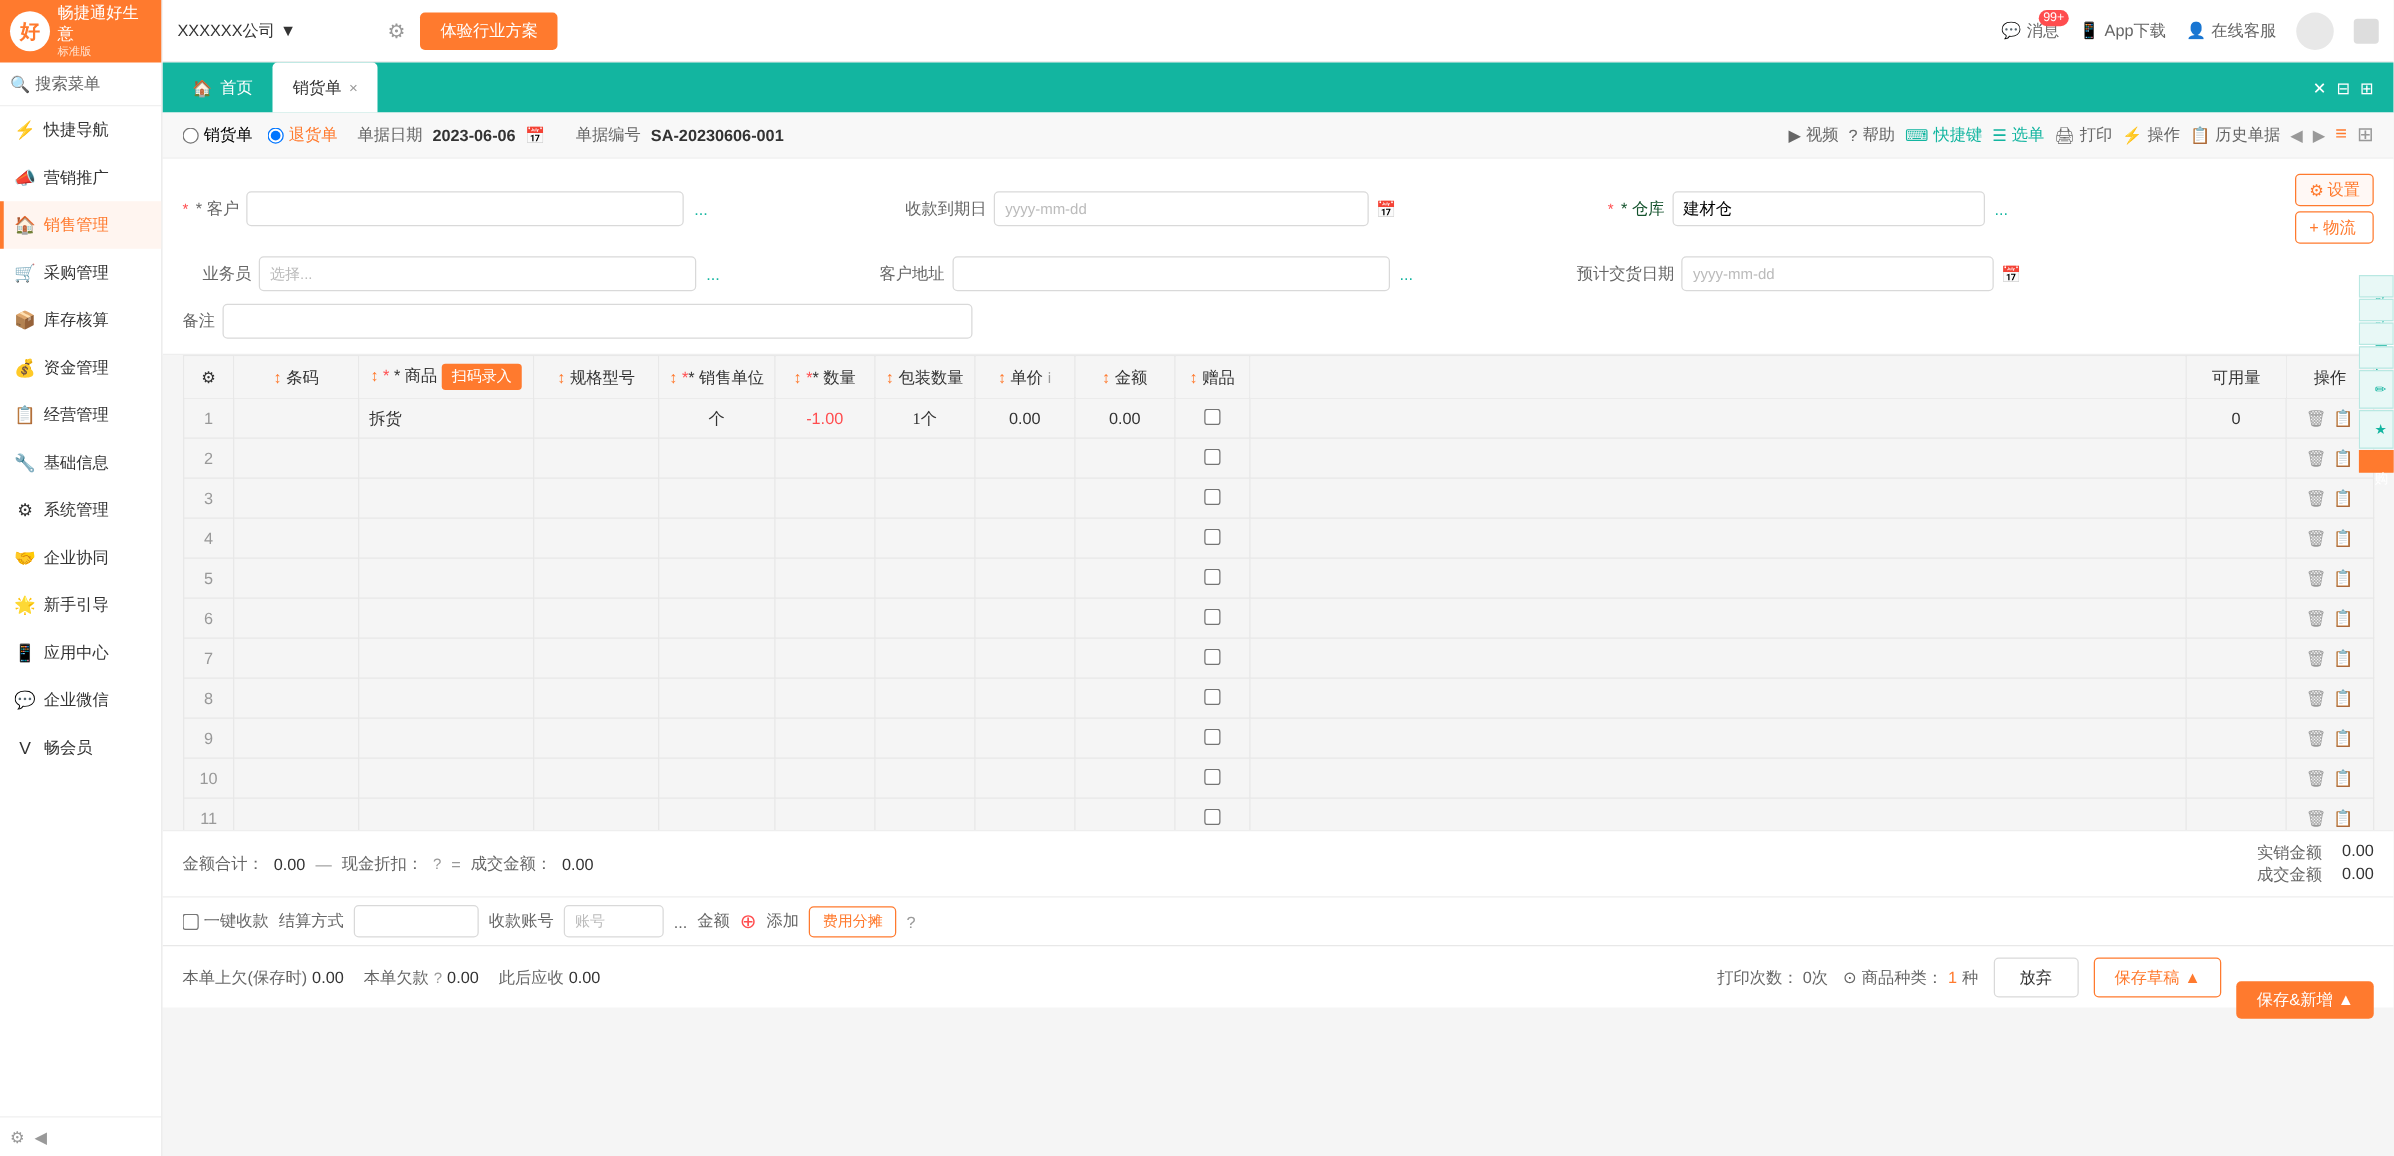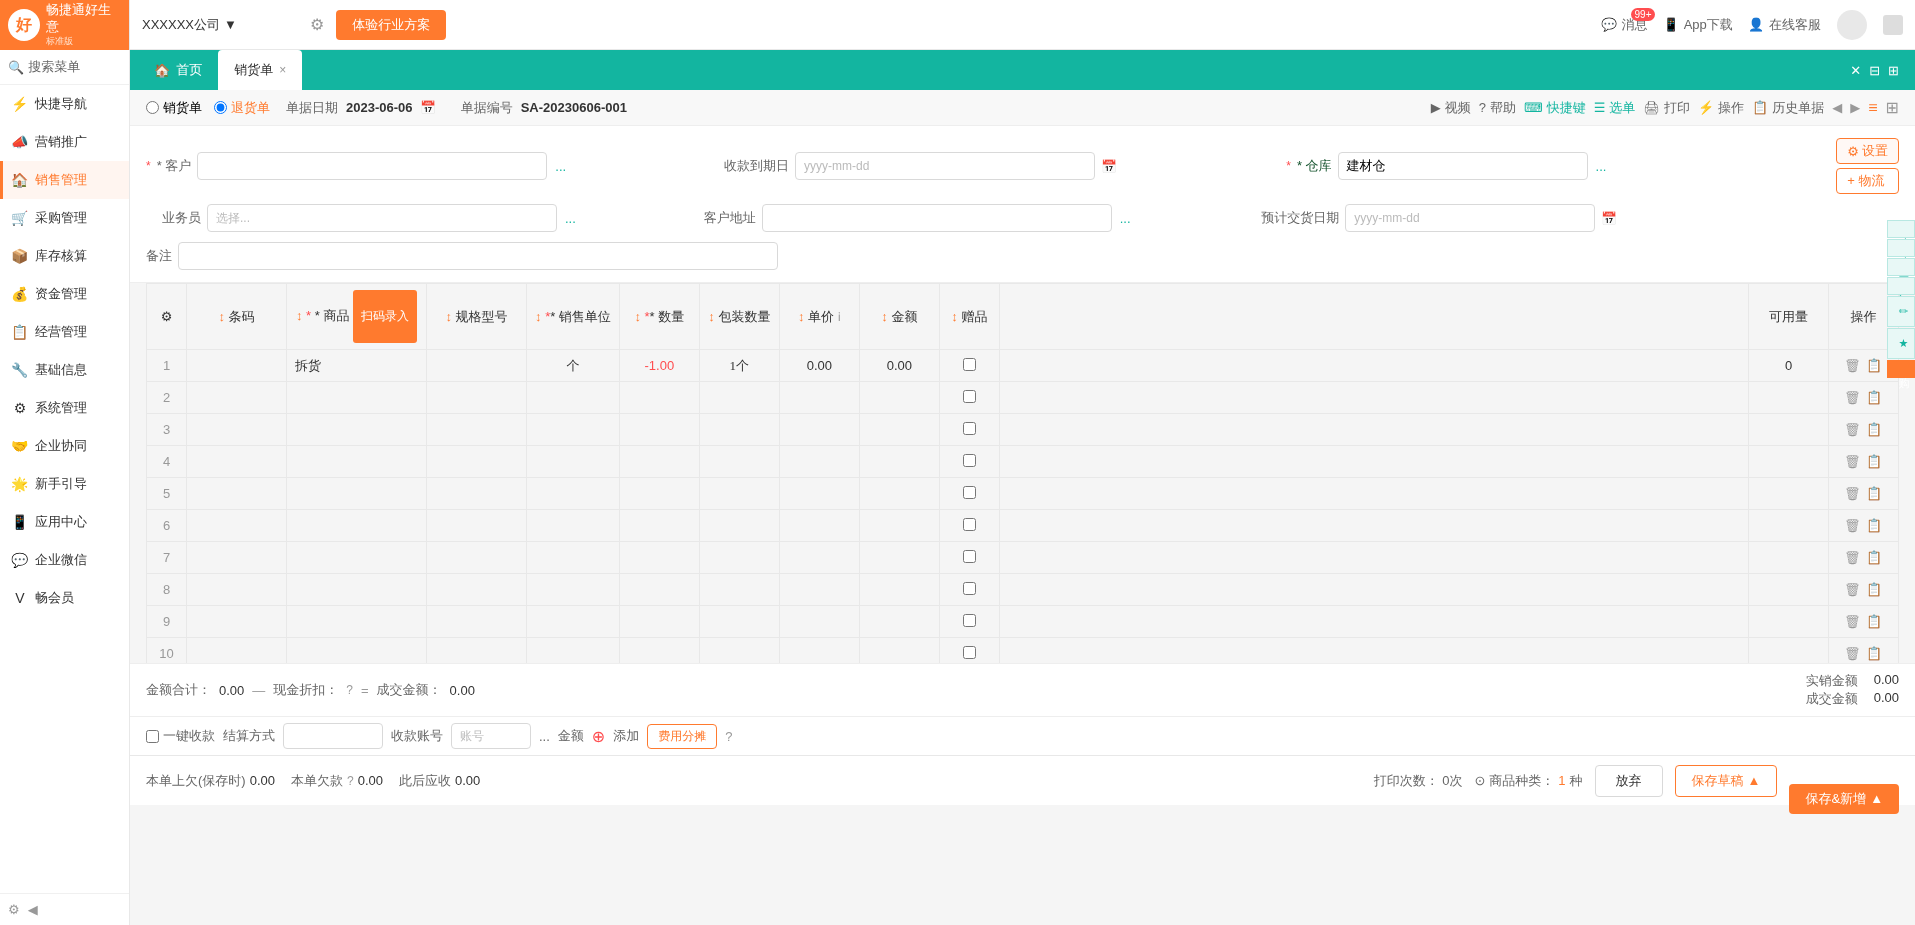--- a/index.html
+++ b/index.html
@@ -62,21 +62,21 @@
     .col-product { width: 140px; }
     .col-spec { width: 100px; }
     .col-unit { width: 80px; }
     .col-qty { width: 80px; }
     .col-pkgqty { width: 80px; }
     .col-price { width: 80px; }
     .col-amount { width: 80px; }
     .col-gift { width: 60px; }
     .col-avail { width: 80px; }
     .col-ops { width: 70px; }
-    .scan-btn { background: #ff7a2e; color: #fff; border: none; padding: 18px 8px; border-radius: 3px; cursor: pointer; font-size: 12px; }
+    .scan-btn { background: #ff7a2e; color: #fff; border: none; padding: 2px 8px; border-radius: 3px; cursor: pointer; font-size: 12px; }
 
     
     .footer-total { padding: 8px 16px; background: #fff; border-top: 1px solid #eee; display: flex; align-items: center; gap: 8px; flex-shrink: 0; }
     .footer-label { color: #666; }
     .footer-value { color: #333; }
     .footer-dash { color: #999; }
     .footer-equals { color: #999; }
 
     
     .payment-row { padding: 6px 16px; background: #fff; border-top: 1px solid #eee; display: flex; align-items: center; gap: 8px; flex-shrink: 0; }

